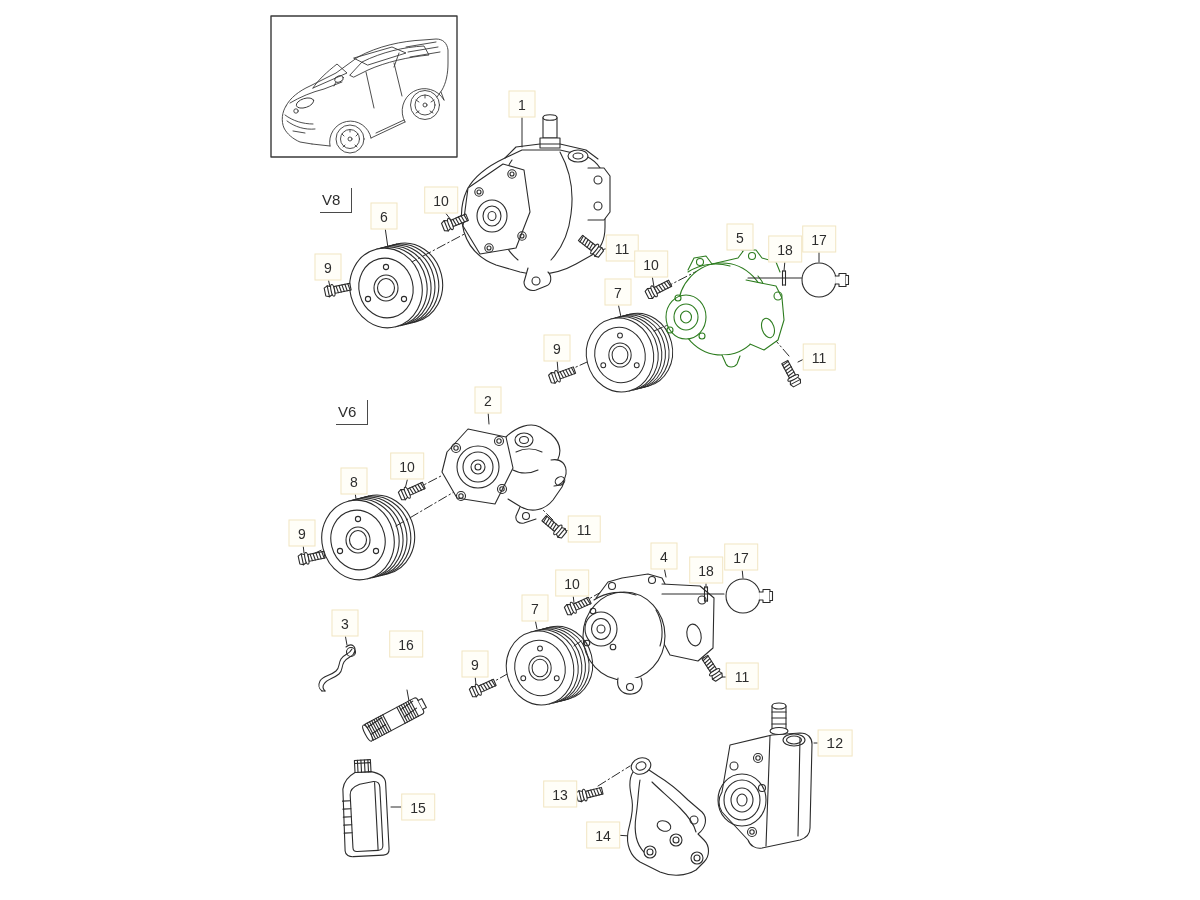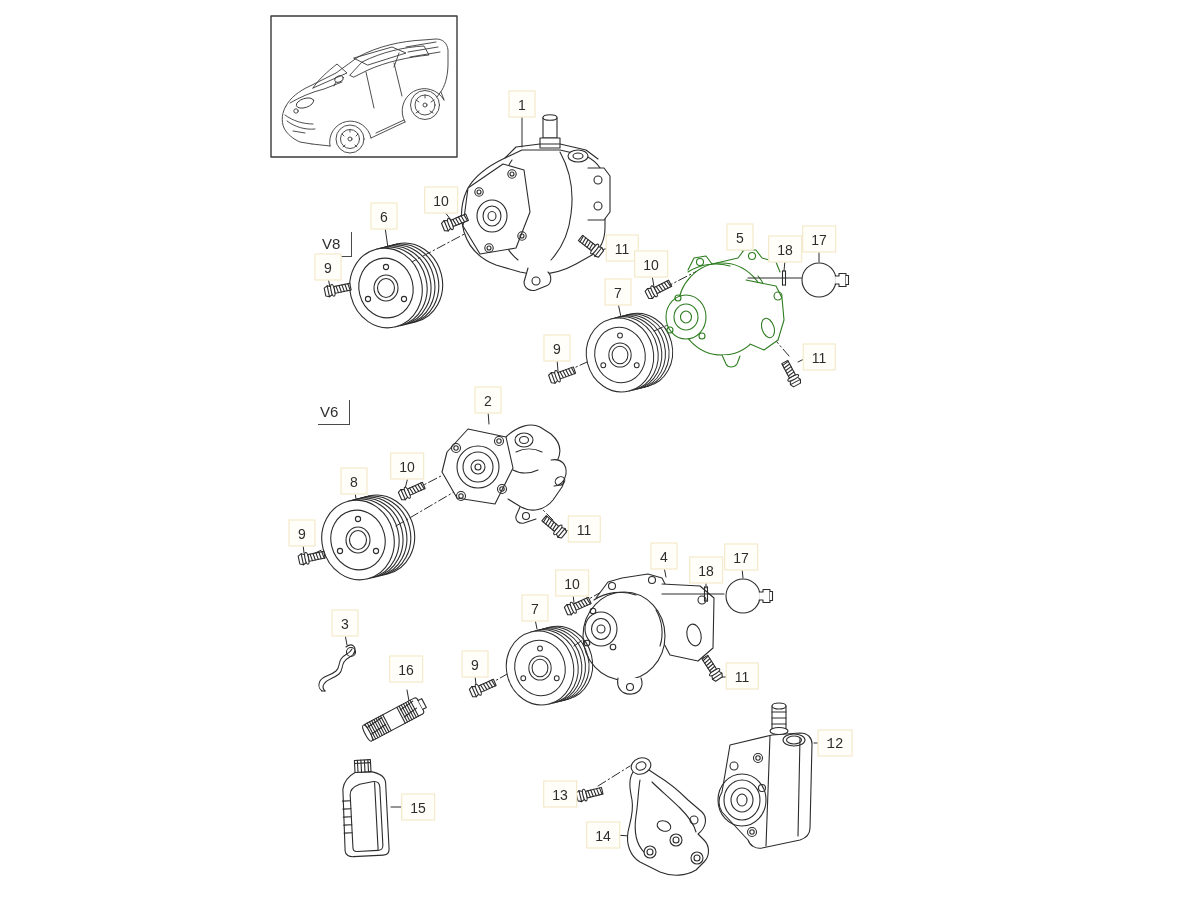--- a/index.html
+++ b/index.html
@@ -422,22 +422,22 @@
     <use href="#bolt" xlink:href="#bolt" transform="translate(471,693) rotate(-24)"></use>
   </g>
   <g>
     <use href="#bolt" xlink:href="#bolt" transform="translate(719,679) rotate(-123)"></use>
   </g>
   <g>
     <use href="#bolt" xlink:href="#bolt" transform="translate(577,797) rotate(-14)"></use>
   </g>
 </svg>
 
-  <div class="variant" style="left:320px;top:188px;margin-top:44px;">V8</div>
-  <div class="variant" style="left:318px;top:400px;">V6</div>
+  <div class="variant" style="left:320px;top:188px;">V8</div>
+  <div class="variant" style="left:336px;top:400px;">V6</div>
 
   <div class="callout" style="left:522px;top:104px;">1</div>
   <div class="callout" style="left:441px;top:200px;">10</div>
   <div class="callout" style="left:622px;top:248px;">11</div>
   <div class="callout" style="left:384px;top:216px;">6</div>
   <div class="callout" style="left:328px;top:267px;">9</div>
   <div class="callout" style="left:740px;top:237px;">5</div>
   <div class="callout" style="left:651px;top:264px;">10</div>
   <div class="callout" style="left:785px;top:249px;">18</div>
   <div class="callout" style="left:819px;top:239px;">17</div>
@@ -450,19 +450,19 @@
   <div class="callout" style="left:302px;top:533px;">9</div>
   <div class="callout" style="left:584px;top:529px;">11</div>
   <div class="callout" style="left:664px;top:556px;">4</div>
   <div class="callout" style="left:572px;top:583px;">10</div>
   <div class="callout" style="left:706px;top:570px;">18</div>
   <div class="callout" style="left:741px;top:557px;">17</div>
   <div class="callout" style="left:535px;top:608px;">7</div>
   <div class="callout" style="left:475px;top:664px;">9</div>
   <div class="callout" style="left:742px;top:676px;">11</div>
   <div class="callout" style="left:345px;top:623px;">3</div>
-  <div class="callout" style="left:406px;top:669px;">16</div>
+  <div class="callout" style="left:406px;top:644px;">16</div>
   <div class="callout" style="left:418px;top:807px;">15</div>
   <div class="callout" style="left:560px;top:794px;">13</div>
   <div class="callout" style="left:603px;top:835px;text-align:right;">14</div>
   <div class="callout" style="left:835px;top:743px;font-family:Liberation Mono, monospace;">12</div>
 
 </div>
 
 </body></html>

